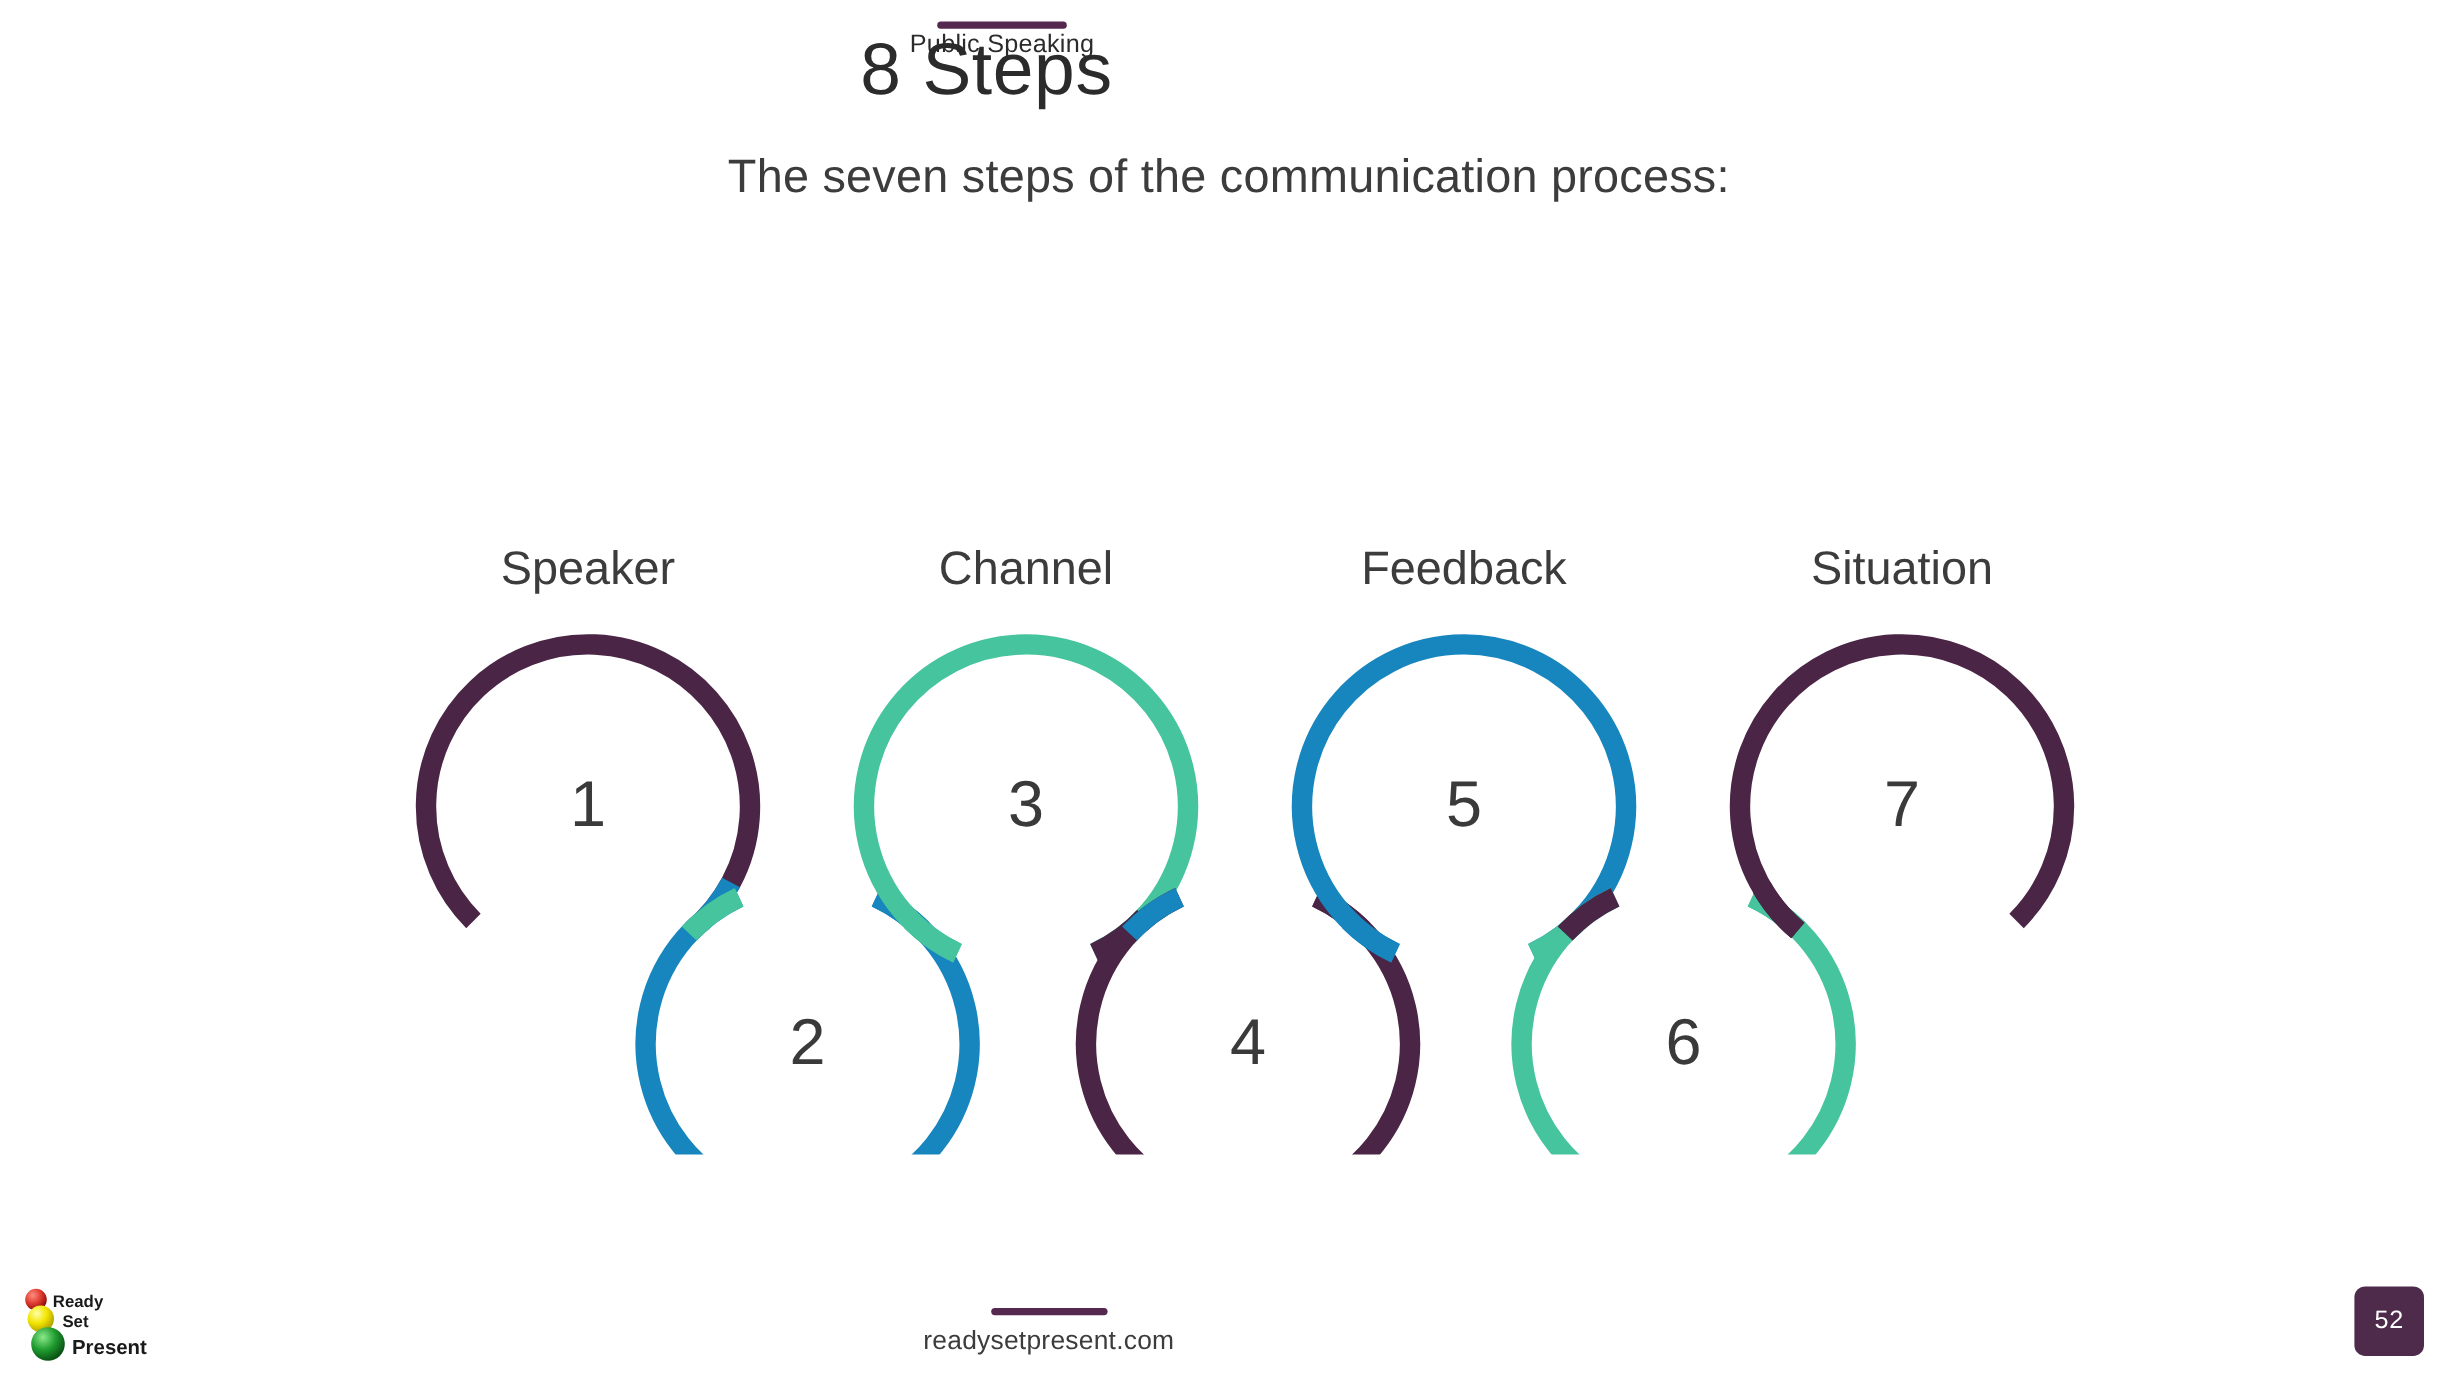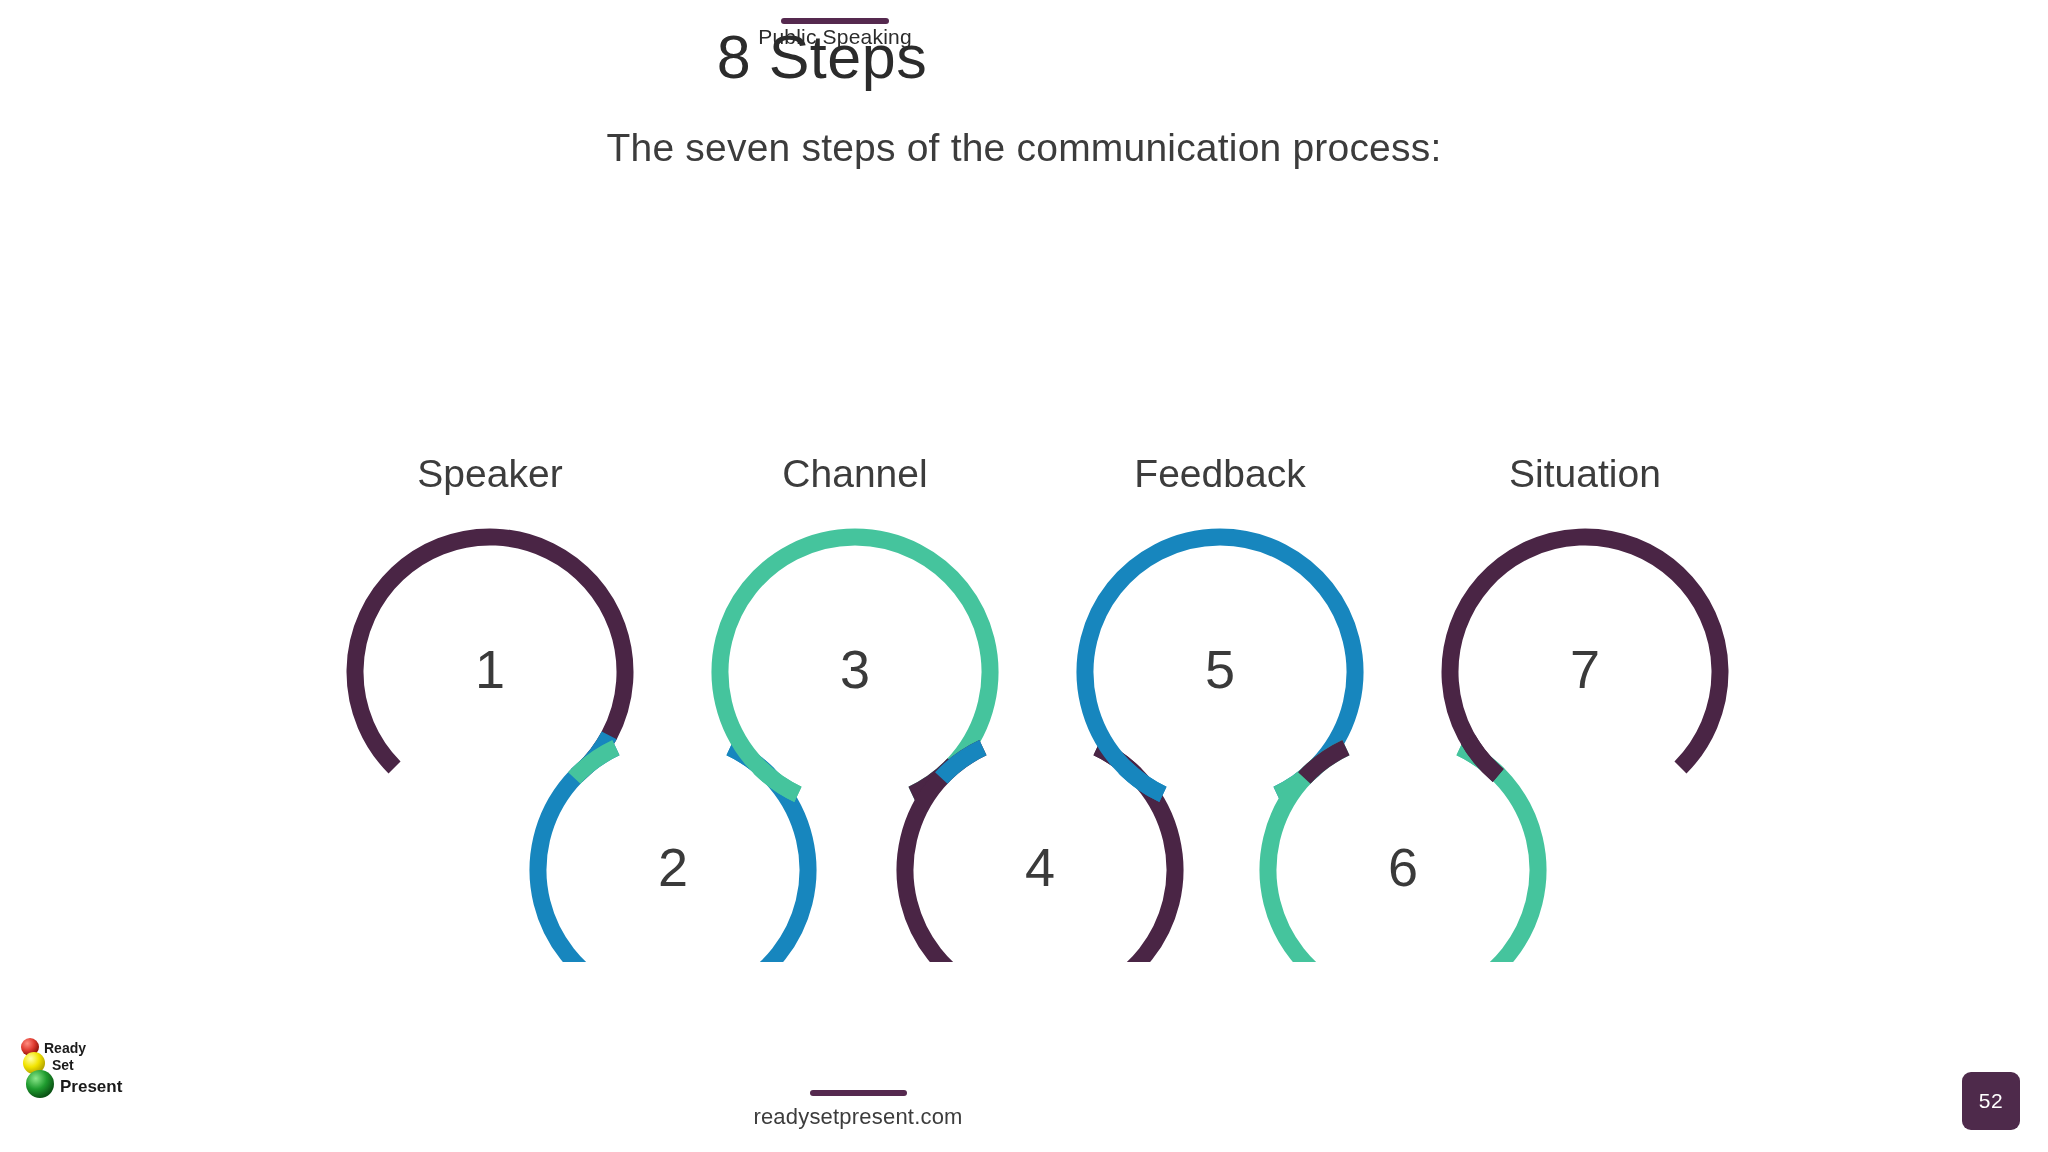--- a/index.html
+++ b/index.html
@@ -85,42 +85,42 @@
   .step-label {
     font-family: "Liberation Sans", sans-serif;
     font-size: 39px;
     fill: #3c3c3c;
     text-anchor: middle;
   }
 
   
   #footer-center {
     position: absolute;
-    left: 0;
+    left: 16px;
     top: 1090px;
     width: 1716px;
     text-align: center;
   }
   #footer-rule {
     width: 97px;
     height: 6px;
     background: #55294f;
     border-radius: 3px;
     margin: 0 auto 8px auto;
   }
   #footer-url {
     font-size: 22px;
     color: #3c3c3c;
     letter-spacing: 0.2px;
   }
 
   #logo {
     position: absolute;
     left: 18px;
-    top: 1036px;
+    top: 1072px;
     width: 130px;
     height: 66px;
   }
 
   #page-badge {
     position: absolute;
     left: 1962px;
     top: 1072px;
     width: 58px;
     height: 58px;

